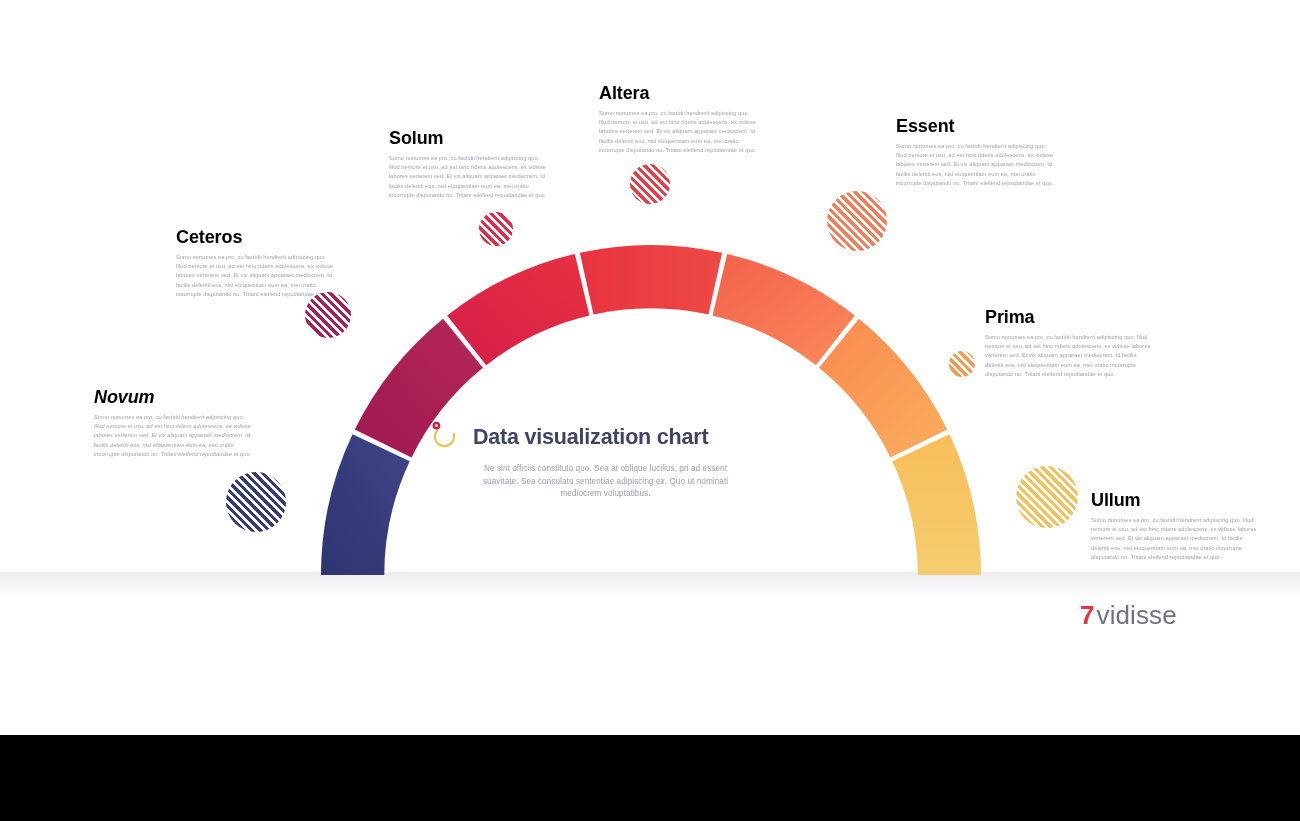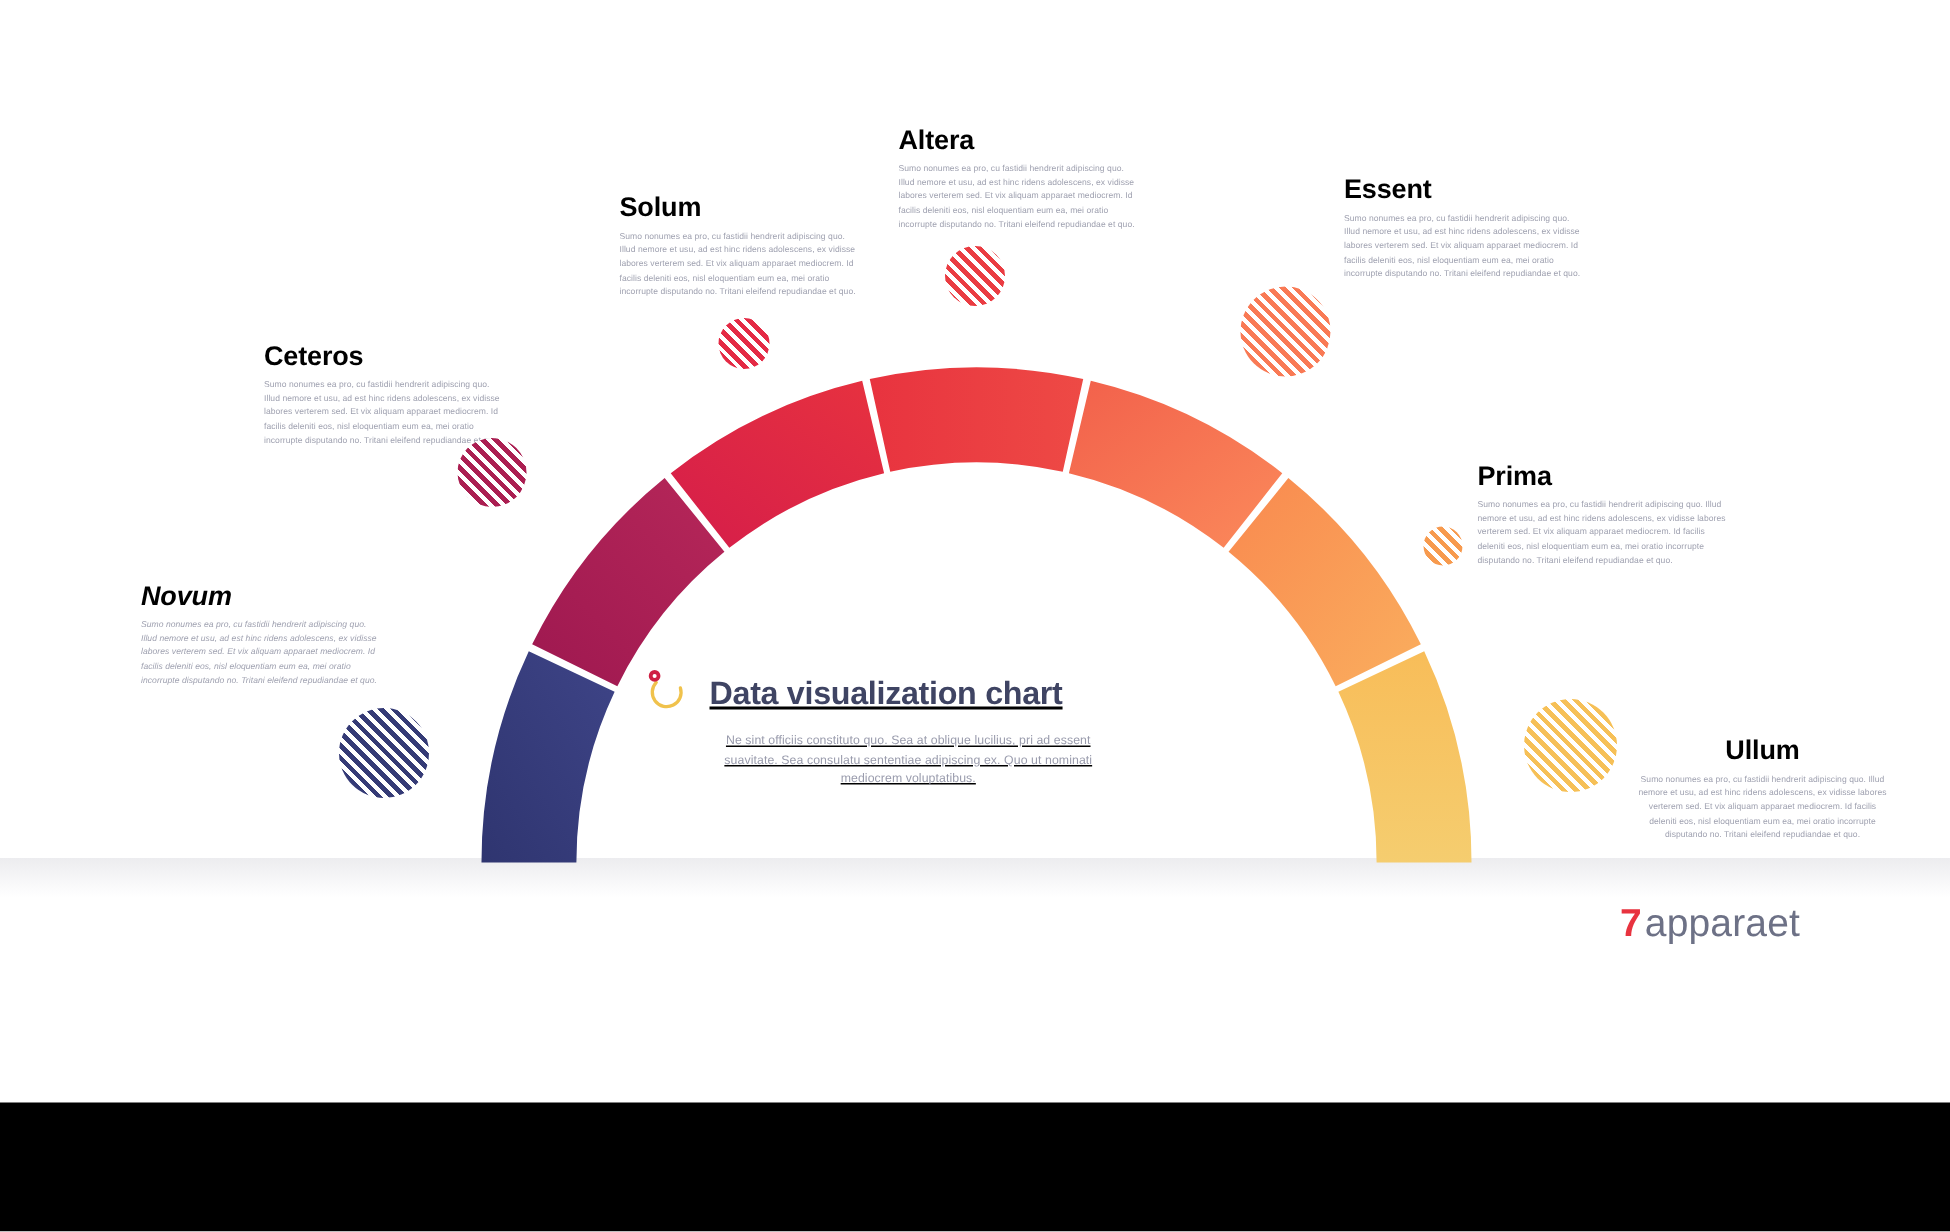--- a/index.html
+++ b/index.html
@@ -36,23 +36,22 @@
   #gauge-wrap {
     position: absolute;
     left: 300px; top: 225px;
     width: 702px; height: 355px;
   }
   #gauge-svg { display: block; width: 702px; height: 355px; }
 
   
   #center-block {
     position: absolute;
-    left: 428px; top: 445px;
+    left: 428px; top: 420px;
     width: 330px;
-    text-decoration: underline;
   }
   #center-head {
     display: flex; align-items: center; gap: 11px;
   }
   #logo-mark {
     position: relative;
     width: 34px; height: 34px; flex: 0 0 34px;
   }
   #logo-mark svg { display: block; }
   .center-title {
@@ -197,55 +196,55 @@
   <div class="option" style="left:94px; top:388px;font-style:italic;">
     <div class="option-title">Novum</div>
     <p class="option-body">Sumo nonumes ea pro, cu fastidii hendrerit adipiscing quo. Illud nemore et usu, ad est hinc ridens adolescens, ex vidisse labores verterem sed. Et vix aliquam apparaet mediocrem. Id facilis deleniti eos, nisl eloquentiam eum ea, mei oratio incorrupte disputando no. Tritani eleifend repudiandae et quo.</p>
   </div>
 
   <div class="option" style="left:176px; top:228px;">
     <div class="option-title">Ceteros</div>
     <p class="option-body">Sumo nonumes ea pro, cu fastidii hendrerit adipiscing quo. Illud nemore et usu, ad est hinc ridens adolescens, ex vidisse labores verterem sed. Et vix aliquam apparaet mediocrem. Id facilis deleniti eos, nisl eloquentiam eum ea, mei oratio incorrupte disputando no. Tritani eleifend repudiandae et quo.</p>
   </div>
 
-  <div class="option" style="left:389px; top:129px;margin-left:24px;">
+  <div class="option" style="left:389px; top:129px;">
     <div class="option-title">Solum</div>
     <p class="option-body">Sumo nonumes ea pro, cu fastidii hendrerit adipiscing quo. Illud nemore et usu, ad est hinc ridens adolescens, ex vidisse labores verterem sed. Et vix aliquam apparaet mediocrem. Id facilis deleniti eos, nisl eloquentiam eum ea, mei oratio incorrupte disputando no. Tritani eleifend repudiandae et quo.</p>
   </div>
 
   <div class="option" style="left:599px; top:84px;">
     <div class="option-title">Altera</div>
     <p class="option-body">Sumo nonumes ea pro, cu fastidii hendrerit adipiscing quo. Illud nemore et usu, ad est hinc ridens adolescens, ex vidisse labores verterem sed. Et vix aliquam apparaet mediocrem. Id facilis deleniti eos, nisl eloquentiam eum ea, mei oratio incorrupte disputando no. Tritani eleifend repudiandae et quo.</p>
   </div>
 
   <div class="option" style="left:896px; top:117px;">
     <div class="option-title">Essent</div>
     <p class="option-body">Sumo nonumes ea pro, cu fastidii hendrerit adipiscing quo. Illud nemore et usu, ad est hinc ridens adolescens, ex vidisse labores verterem sed. Et vix aliquam apparaet mediocrem. Id facilis deleniti eos, nisl eloquentiam eum ea, mei oratio incorrupte disputando no. Tritani eleifend repudiandae et quo.</p>
   </div>
 
   <div class="option wide" style="left:985px; top:272px;">
     <div class="option-title">Prima</div>
     <p class="option-body">Sumo nonumes ea pro, cu fastidii hendrerit adipiscing quo. Illud nemore et usu, ad est hinc ridens adolescens, ex vidisse labores verterem sed. Et vix aliquam apparaet mediocrem. Id facilis deleniti eos, nisl eloquentiam eum ea, mei oratio incorrupte disputando no. Tritani eleifend repudiandae et quo.</p>
   </div>
 
-  <div class="option wide" style="left:1091px; top:455px;text-align:center;">
+  <div class="option wide" style="left:1091px; top:455px;">
     <div class="option-title">Ullum</div>
     <p class="option-body">Sumo nonumes ea pro, cu fastidii hendrerit adipiscing quo. Illud nemore et usu, ad est hinc ridens adolescens, ex vidisse labores verterem sed. Et vix aliquam apparaet mediocrem. Id facilis deleniti eos, nisl eloquentiam eum ea, mei oratio incorrupte disputando no. Tritani eleifend repudiandae et quo.</p>
   </div>
 
   <div class="dot" id="dot-novum" style="left: 226px; top: 472px; width: 60px; height: 60px; background: repeating-linear-gradient(45deg, rgb(53, 59, 118) 0px, rgb(53, 59, 118) 3.2px, rgb(255, 255, 255) 3.2px, rgb(255, 255, 255) 6px);"></div>
   <div class="dot" id="dot-ceteros" style="left: 305px; top: 292px; width: 46px; height: 46px; background: repeating-linear-gradient(45deg, rgb(171, 31, 82) 0px, rgb(171, 31, 82) 3.2px, rgb(255, 255, 255) 3.2px, rgb(255, 255, 255) 6px);"></div>
   <div class="dot" id="dot-solum" style="left: 479px; top: 212px; width: 34px; height: 34px; background: repeating-linear-gradient(45deg, rgb(228, 42, 69) 0px, rgb(228, 42, 69) 3.2px, rgb(255, 255, 255) 3.2px, rgb(255, 255, 255) 6px);"></div>
   <div class="dot" id="dot-altera" style="left: 630px; top: 164px; width: 40px; height: 40px; background: repeating-linear-gradient(45deg, rgb(234, 60, 66) 0px, rgb(234, 60, 66) 3.2px, rgb(255, 255, 255) 3.2px, rgb(255, 255, 255) 6px);"></div>
   <div class="dot" id="dot-essent" style="left: 827px; top: 191px; width: 60px; height: 60px; background: repeating-linear-gradient(45deg, rgb(249, 122, 85) 0px, rgb(249, 122, 85) 3.2px, rgb(255, 255, 255) 3.2px, rgb(255, 255, 255) 6px);"></div>
   <div class="dot" id="dot-prima" style="left: 949px; top: 351px; width: 26px; height: 26px; background: repeating-linear-gradient(45deg, rgb(247, 154, 78) 0px, rgb(247, 154, 78) 3.2px, rgb(255, 255, 255) 3.2px, rgb(255, 255, 255) 6px);"></div>
   <div class="dot" id="dot-ullum" style="left: 1016px; top: 466px; width: 62px; height: 62px; background: repeating-linear-gradient(45deg, rgb(246, 192, 87) 0px, rgb(246, 192, 87) 3.2px, rgb(255, 255, 255) 3.2px, rgb(255, 255, 255) 6px);"></div>
 
   <div id="options-count">
-    <span class="num">7</span><span>apparaet</span>
+    <span class="num">7</span><span>vidisse</span>
   </div>
 
 </div>
 
 <div id="watermark-bar">
   
   
   
 </div>
 

